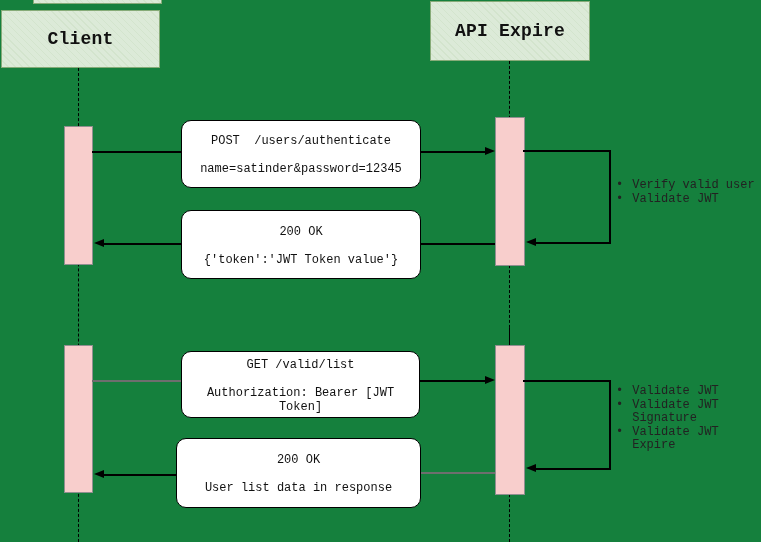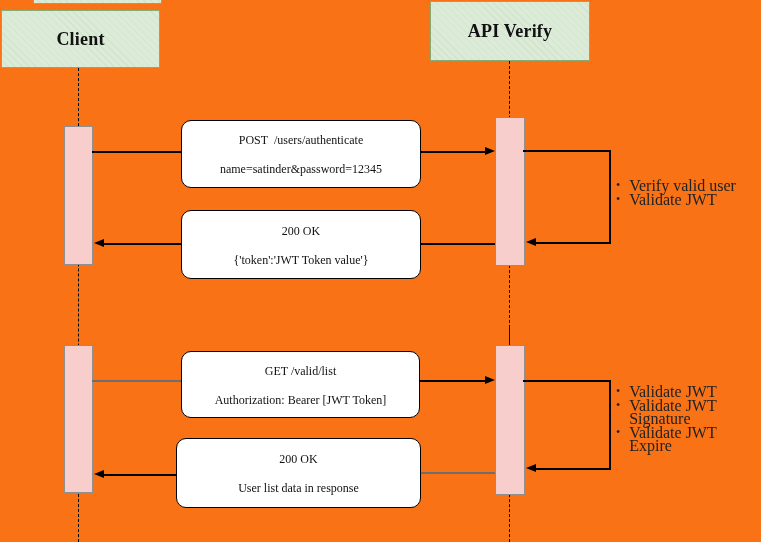--- a/index.html
+++ b/index.html
@@ -1,18 +1,18 @@
 <!DOCTYPE html>
 <html><head>
 <meta charset="utf-8">
 <style>
   html,body{margin:0;padding:0;background:#fff;}
   .canvas{
-    position:relative;width:761px;height:542px;background:#f97316;
-    font-family:Liberation Serif, serif;overflow:hidden;
+    position:relative;width:761px;height:542px;background:#15803d;
+    font-family:Liberation Mono, monospace;overflow:hidden;
   }
   .canvas *{box-sizing:border-box;}
 
   
   .actor{
     position:absolute;display:flex;align-items:center;justify-content:center;
     background:repeating-linear-gradient(45deg,#dcead8,#dcead8 4px,#d3e4cd 4px,#d3e4cd 5px);
     border:1.5px solid #86ab78;color:#111;
     font-size:18px;font-weight:bold;letter-spacing:.2px;
   }
@@ -72,39 +72,39 @@
   .ah-loop1{left:526px;top:238px;}
   .ah-r1{left:94px;top:239px;}
   .ah2{left:485px;top:376px;}
   .ah-loop2{left:526px;top:464px;}
   .ah-r2{left:94px;top:470px;}
 
   
   .ann{position:absolute;display:flex;flex-direction:column;}
   .ann1{left:616px;top:179px;}
   .ann2{left:616px;top:385px;}
-  .ann-item{display:flex;font-size:16px;line-height:13.5px;color:#222;}
+  .ann-item{display:flex;font-size:12px;line-height:13.5px;color:#222;}
   .ann-item::before{content:"\2022";margin-right:9px;font-size:12px;color:#222;}
 </style>
 </head>
 <body>
 
 <div class="canvas">
 
   <div class="actor actor-ghost"></div>
 
   <div class="lifeline lifeline-client"></div>
   <div class="lifeline lifeline-api"></div>
   <div class="lifeline-solid"></div>
 
   <div class="actor actor-client">
     <span>Client</span>
   </div>
   <div class="actor actor-api">
-    <span>API Verify</span>
+    <span>API Expire</span>
   </div>
 
   <div class="activation act-c1"></div>
   <div class="activation act-c2"></div>
   <div class="activation act-a1"></div>
   <div class="activation act-a2"></div>
 
   <div class="hline l1a"></div>
   <div class="hline l1b"></div>
   <div class="arrow arrow-right ah1"></div>

